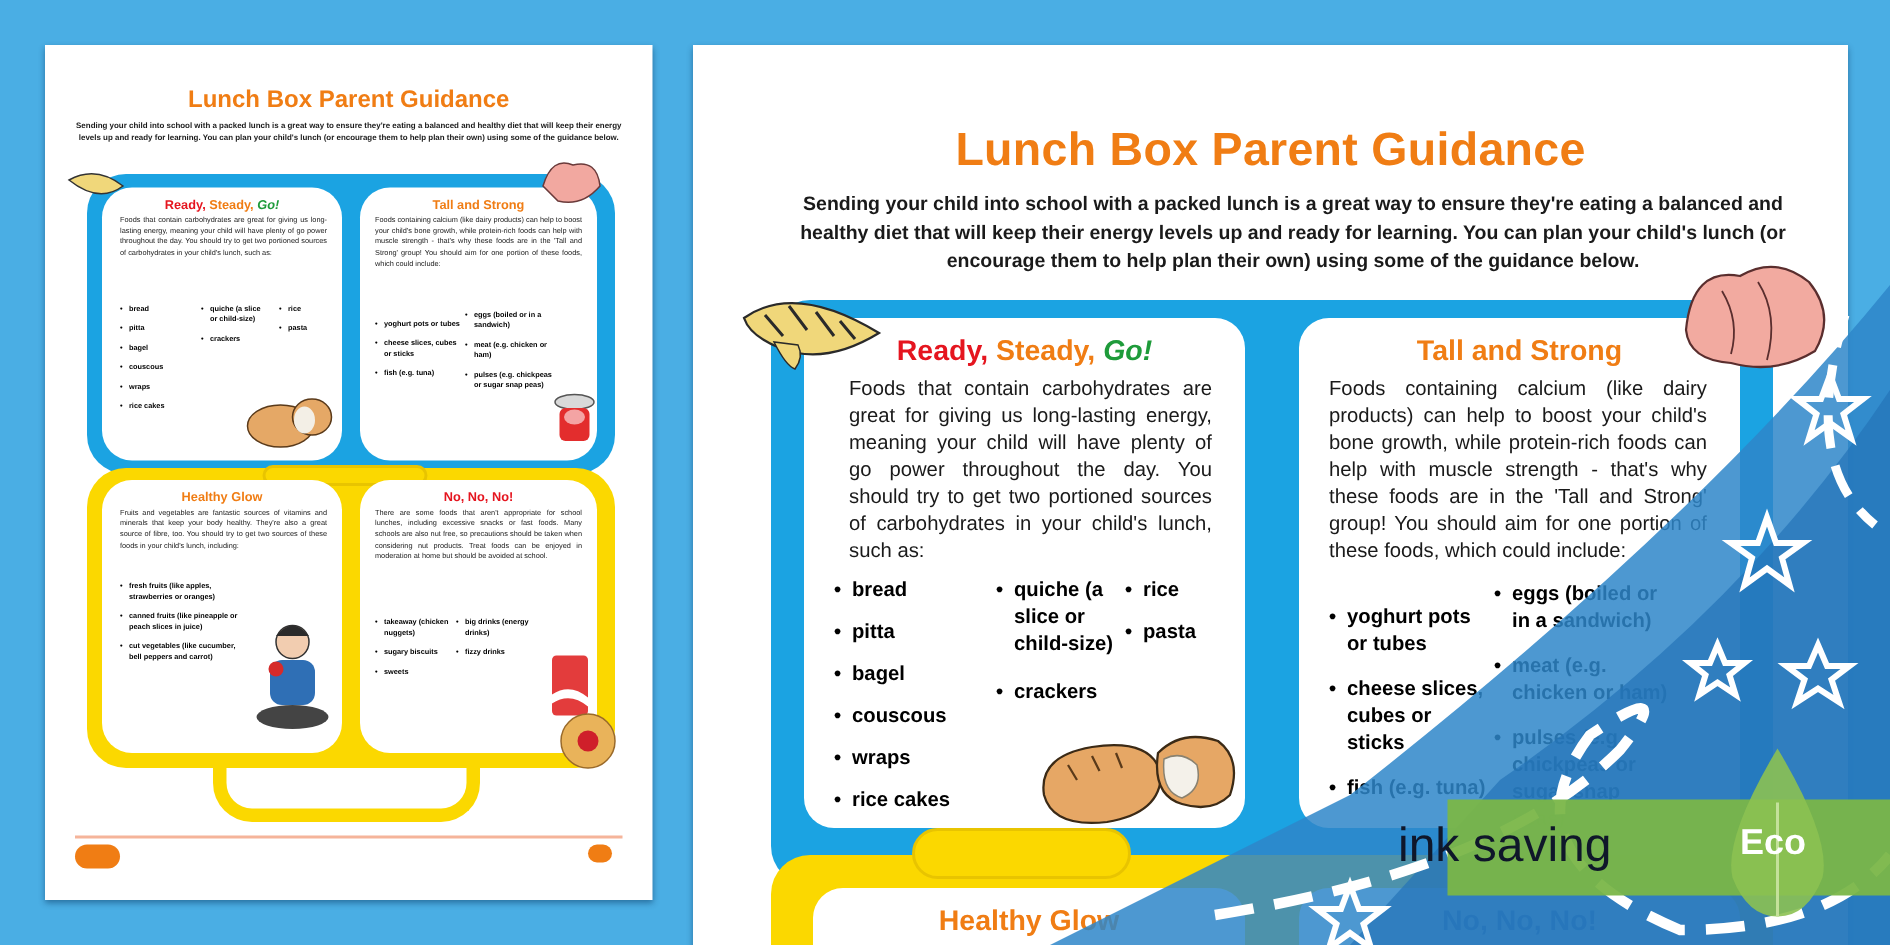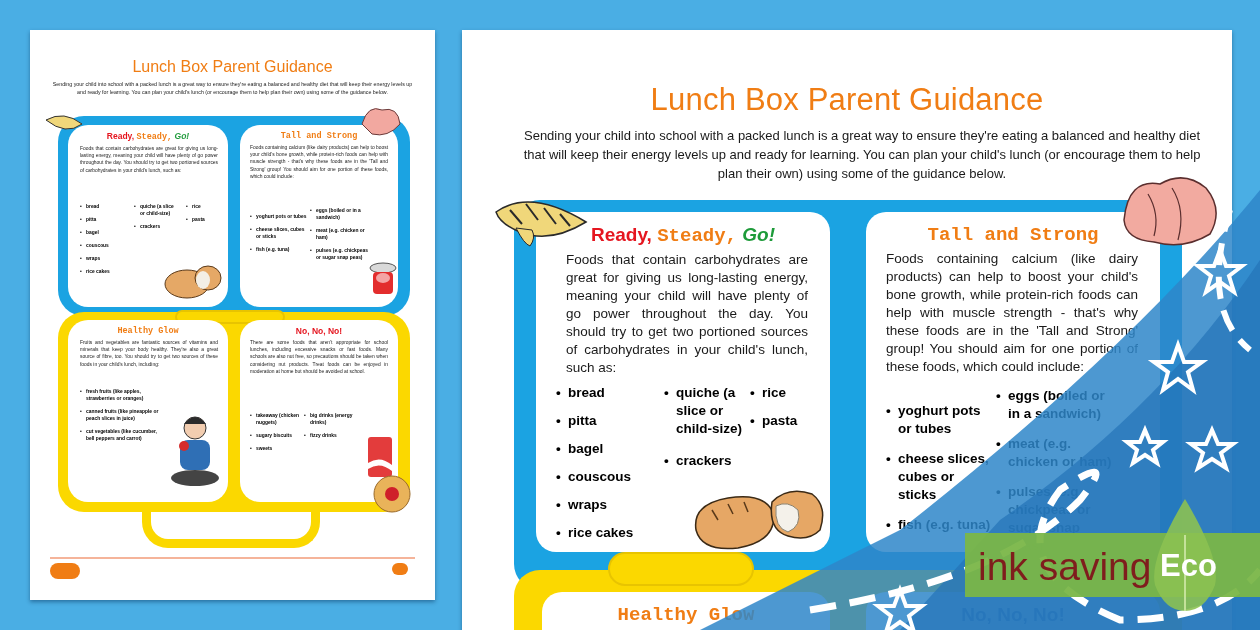--- a/index.html
+++ b/index.html
@@ -3,59 +3,59 @@
   <meta charset="utf-8">
   <style>
     * { box-sizing: border-box; margin: 0; padding: 0; }
     html, body { width: 1260px; height: 630px; overflow: hidden; }
     body { background: #4aaee4; font-family: "Liberation Sans", sans-serif; position: relative; }
 
     .page { position: absolute; background: #ffffff; box-shadow: 0 2px 4px rgba(0,40,80,0.45); overflow: hidden; }
     .thumb { left: 30px; top: 30px; width: 405px; height: 570px; }
     .main { left: 462px; top: 30px; width: 770px; height: 640px; }
 
-    .title { color: #f07d14; font-weight: normal; text-align: center; }
-    .intro { color: #1a1a1a; text-align: center; }
+    .title { color: #f07d14; font-weight: bold; text-align: center; }
+    .intro { color: #1a1a1a; text-align: center; font-weight: bold; }
 
     
     .main .title { position: absolute; left: 0; right: 0; top: 52px; font-size: 31px; letter-spacing: 0.2px; }
     .main .intro { position: absolute; left: 50px; right: 20px; top: 96px; font-size: 13px; line-height: 19px; }
 
     .box-blue { position: absolute; background: #1ba3e2; border-radius: 26px; }
     .box-yellow { position: absolute; background: #fbd800; border-radius: 26px; }
     .panel { position: absolute; background: #ffffff; border-radius: 20px; overflow: hidden; }
     .panel-title { text-align: center; font-weight: bold; }
     .panel-body { color: #1a1a1a; text-align: justify; }
     .list { position: absolute; list-style: none; font-weight: bold; }
     .list li { position: relative; padding-left: 12px; }
     .list li::before { content: "•"; position: absolute; left: 0; }
 
-    .r { color: #e5151f; } .o { color: #f07d14; font-family: Liberation Mono, monospace; } .g { color: #1e9b3a; font-style: italic; }
+    .r { color: #e5151f; } .o { color: #f07d14; } .g { color: #1e9b3a; font-style: italic; }
 
     .handle { position: absolute; background: #fbd800; border-radius: 18px; border: 2px solid #e8c400; }
 
     
     .bread { position: absolute; }
     .deco { position: absolute; pointer-events: none; }
 
     
     .thumb .title { position: absolute; left: 0; right: 0; top: 28px; font-size: 16px; }
     .thumb .intro { position: absolute; left: 18px; right: 18px; top: 50px; font-size: 5.3px; line-height: 8px; }
     .thumb .panel-title { font-size: 8.5px; }
     .thumb .panel-body { font-size: 4.9px; line-height: 7.2px; }
     .thumb .list { font-size: 4.9px; line-height: 7px; }
     .thumb .list li { padding-left: 6px; margin-bottom: 6px; }
 
     .footer-line { position: absolute; left: 20px; right: 20px; top: 527px; height: 2px; background: #f5b49a; }
     .logo { position: absolute; width: 30px; height: 16px; border-radius: 8px; background: #f07d14; }
 
     
     .eco-band { position: absolute; left: 965px; top: 533px; width: 295px; height: 64px; background: #7ab648; opacity: 0.95; }
-    .eco-text { position: absolute; left: 978px; top: 545px; color: #7f1d1d; font-size: 39px; }
-    .eco-label { position: absolute; left: 1160px; top: 548px; color: #ffffff; font-size: 31px; font-weight: bold; }
+    .eco-text { position: absolute; left: 932px; top: 545px; color: #0f172a; font-size: 32px; }
+    .eco-label { position: absolute; left: 1160px; top: 548px; color: #ffffff; font-size: 24px; font-weight: bold; }
   </style>
 </head>
 <body>
 
 <div class="page thumb">
   <div class="title">Lunch Box Parent Guidance</div>
   <div class="intro">Sending your child into school with a packed lunch is a great way to ensure they're eating a balanced and healthy diet that will keep their energy levels up and ready for learning. You can plan your child's lunch (or encourage them to help plan their own) using some of the guidance below.</div>
 
   <div class="box-blue" style="left:28px;top:86px;width:352px;height:200px;"></div>
 

